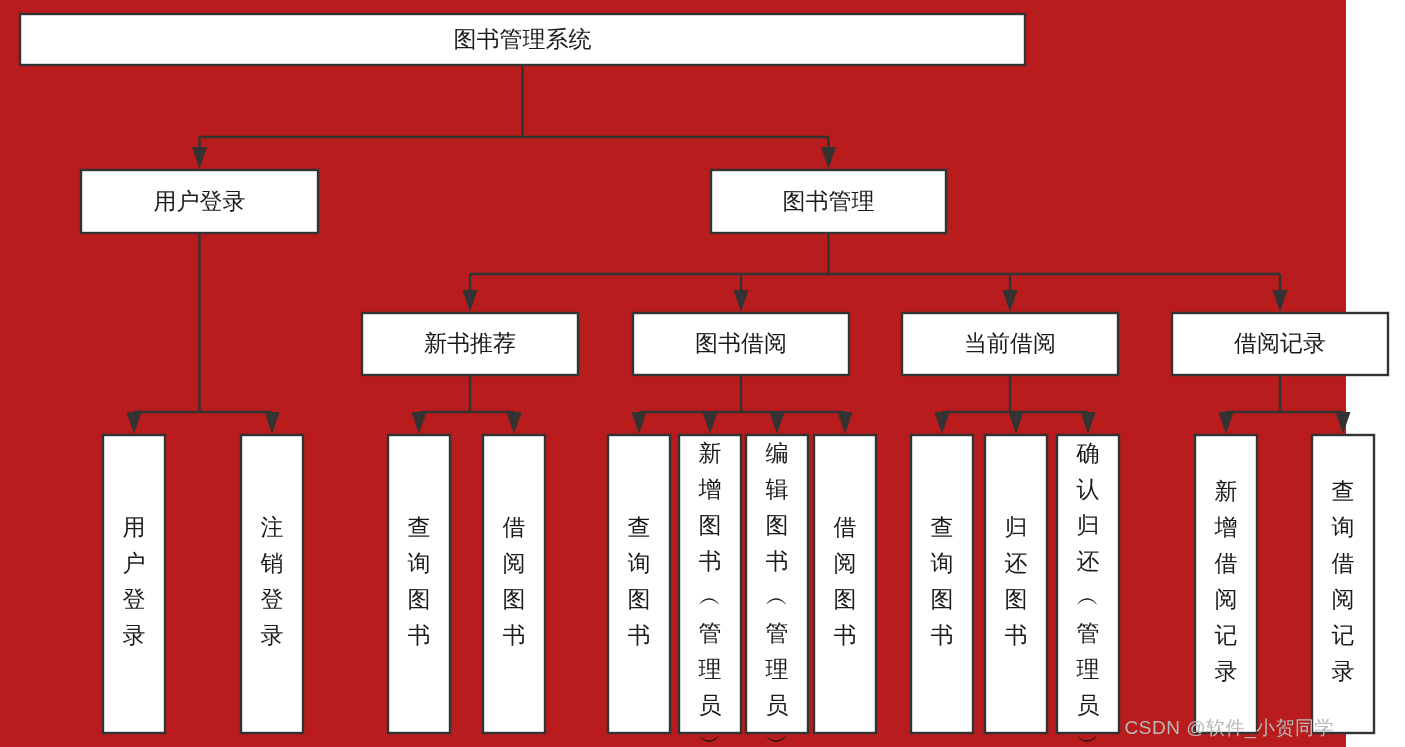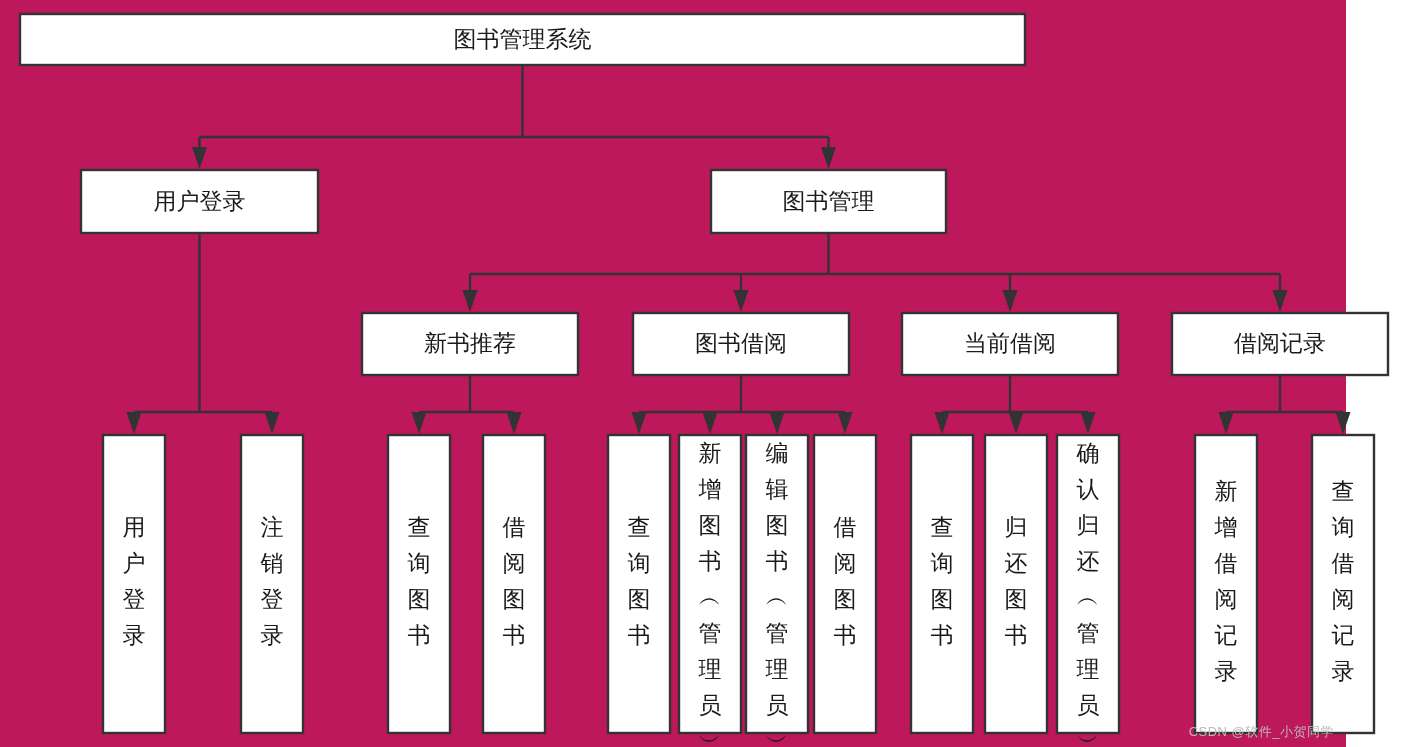--- a/index.html
+++ b/index.html
@@ -10,21 +10,21 @@
   body {
     width: 1405px;
     height: 747px;
     font-family: "Liberation Sans", "DejaVu Sans", sans-serif;
     overflow: hidden;
   }
   #diagram-root {
     position: relative;
     width: 1346px;
     height: 747px;
-    background: #be185d;
+    background: #b91c1c;
   }
   svg#diagram-svg {
     position: absolute;
     left: 0;
     top: 0;
     width: 1405px;
     height: 747px;
     display: block;
   }
   .node-rect {
@@ -55,21 +55,21 @@
     font-family: "Liberation Sans", "DejaVu Sans", sans-serif;
     font-size: 23px;
     text-anchor: middle;
     white-space: pre;
   }
   .watermark {
     position: absolute;
     right: 12px;
     bottom: 6px;
     font-family: "Liberation Sans", "DejaVu Sans", sans-serif;
-    font-size: 13px;
+    font-size: 19px;
     color: #b9b9b9;
     letter-spacing: 0.5px;
     user-select: none;
     pointer-events: none;
   }
 </style>
 </head>
 <body>
 
 <div id="diagram-root">

